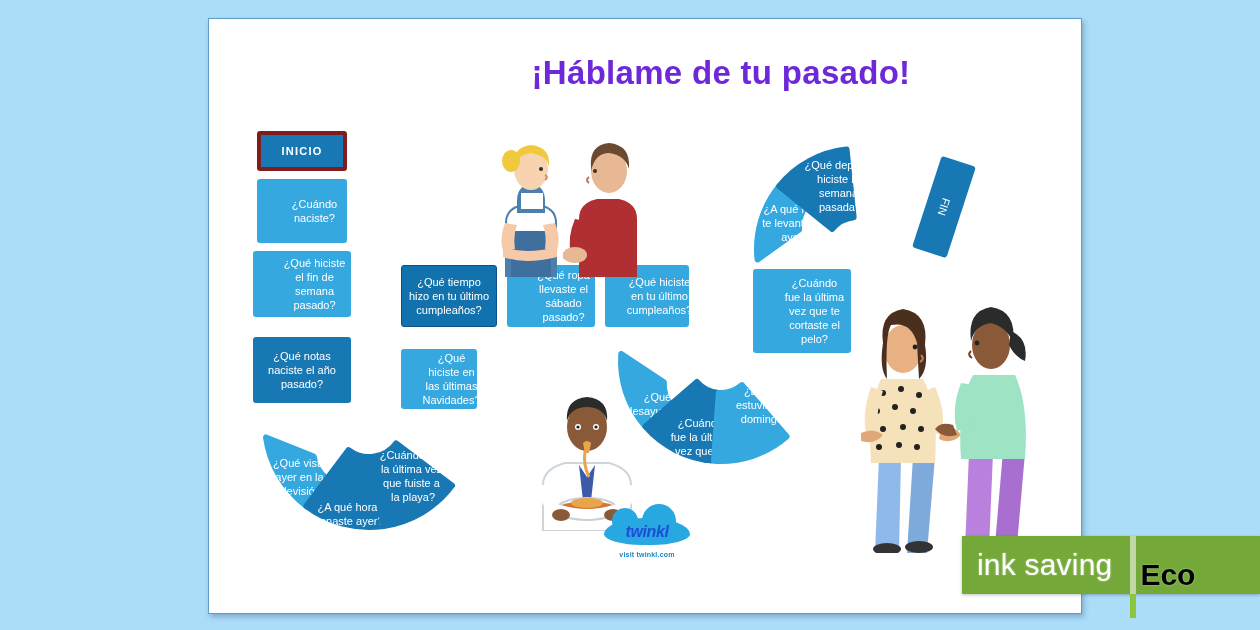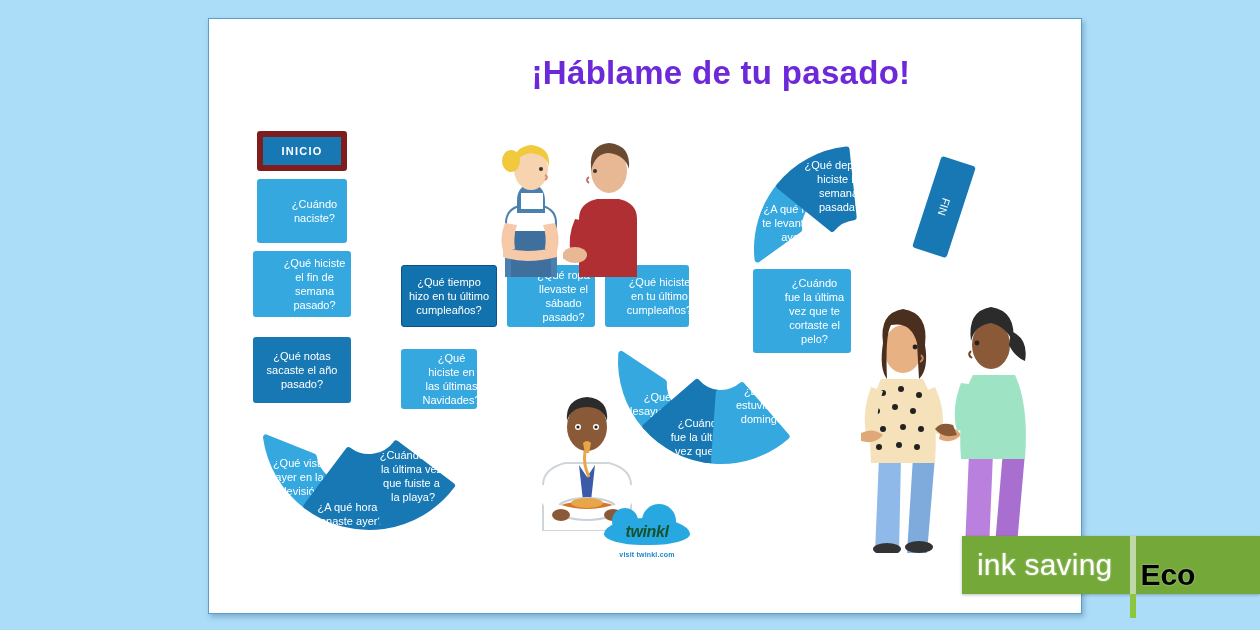--- a/index.html
+++ b/index.html
@@ -42,21 +42,21 @@
     color: #ffffff;
     font-size: 11px;
     line-height: 1.28;
     padding: 3px 5px;
     border-radius: 3px;
   }
   .tile.light { background: #35a8e0; padding-left: 30px; }
   .tile.dark  { background: #1878b4; }
   .tile.start {
     background: #1878b4;
-    border: 6px solid #7f1d1d;
+    border: 4px solid #7f1d1d;
     font-weight: bold;
     font-size: 11px;
     letter-spacing: 1.2px;
   }
   .tile.mid   { background: #1172ad; border: 1px solid #0f4f8a; }
 
   
   .wedge {
     position: absolute;
     overflow: visible;
@@ -81,21 +81,21 @@
     background: #28a8e0;
     border-radius: 50% 50% 45% 45% / 60% 60% 40% 40%;
   }
   #logo .cloud:before, #logo .cloud:after {
     content: ""; position: absolute; background: #28a8e0; border-radius: 50%;
   }
   #logo .cloud:before { width: 26px; height: 26px; left: 8px; top: -10px; }
   #logo .cloud:after  { width: 34px; height: 34px; left: 38px; top: -14px; }
   #logo .wordmark {
     position: absolute; left: 0; top: 9px; width: 86px;
-    text-align: center; color: #14532d;
+    text-align: center; color: #1d4ed8;
     font-size: 16px; font-weight: bold; font-style: italic;
     letter-spacing: -.4px; z-index: 3;
   }
   #logo .visit {
     margin-top: 3px; color: #1c86c4;
     font-size: 7px; font-weight: bold; letter-spacing: .2px;
   }
 
   
   #eco {
@@ -127,21 +127,21 @@
 <div id="page">
 
   <div id="title">¡Háblame de tu pasado!</div>
 
   <div class="tile start" style="left:48px; top:112px; width:90px; height:40px;">INICIO</div>
 
   <div class="tile light" style="left:48px; top:160px; width:90px; height:64px;">¿Cuándo naciste?</div>
 
   <div class="tile light" style="left:44px; top:232px; width:98px; height:66px;">¿Qué hiciste el fin de semana pasado?</div>
 
-  <div class="tile dark" style="left:44px; top:318px; width:98px; height:66px;">¿Qué notas sacaste el año pasado?</div>
+  <div class="tile dark" style="left:44px; top:318px; width:98px; height:66px;">¿Qué notas naciste el año pasado?</div>
 
   <div class="wedge" style="left:36px; top:398px;">
     <svg width="230" height="140" viewBox="0 0 230 140">
 
       <g>
         <path d="M 124 6 m -104 0 a 104 104 0 0 0 30.5 73.5 L 74.6 55.4 a 34 34 0 0 1 -10 -24 Z" fill="#35a8e0" transform="rotate(-8 124 6)" stroke="#35a8e0" stroke-width="6" stroke-linejoin="round"></path>
         <text class="wlabel" x="56" y="50">
           <tspan x="56" dy="0">¿Qué viste</tspan>
           <tspan x="56" dy="14">ayer en la</tspan>
           <tspan x="56" dy="14">televisión?</tspan>

